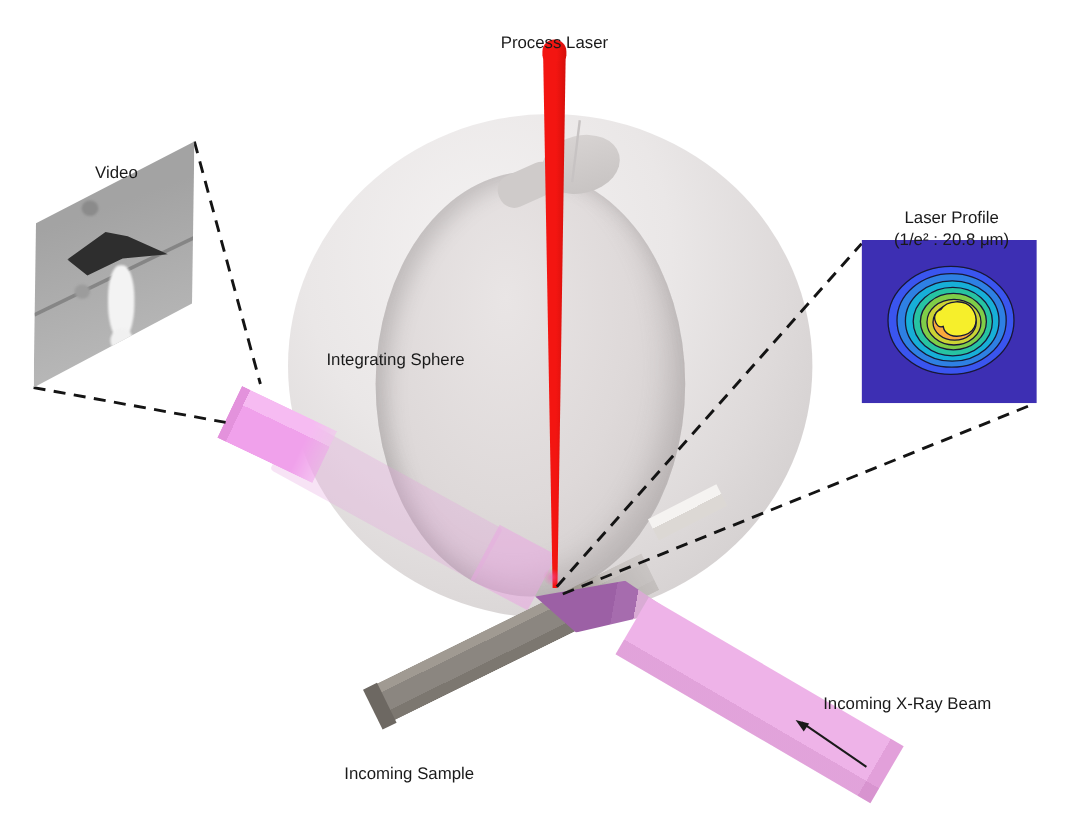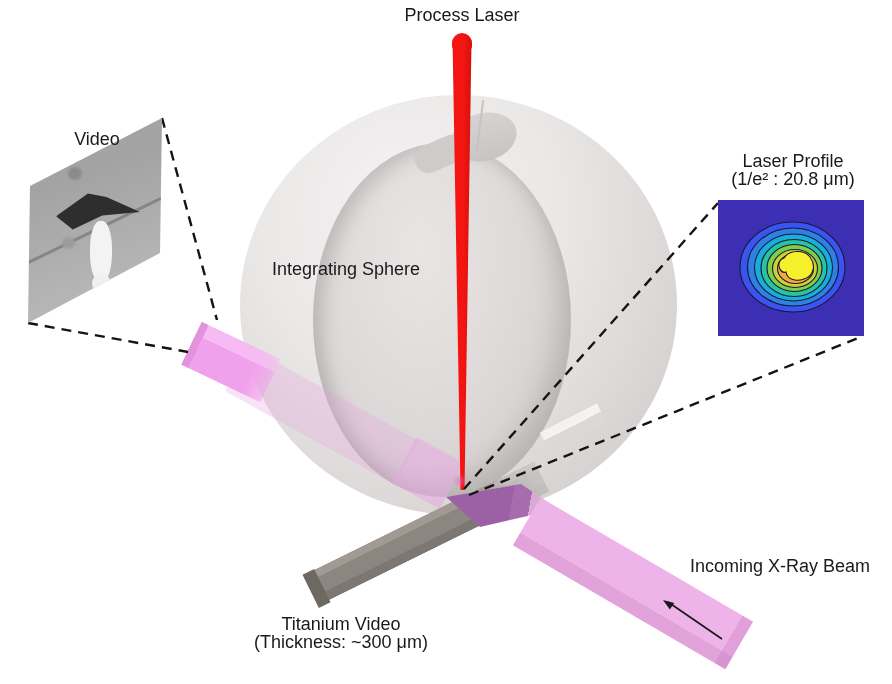--- a/index.html
+++ b/index.html
@@ -1,19 +1,19 @@
 <!DOCTYPE html>
 <html><head>
 <meta charset="utf-8">
 <style>
   html,body{margin:0;padding:0;background:#ffffff;}
   .scene{position:relative;width:892px;height:684px;background:#ffffff;overflow:hidden;
          font-family:"Liberation Sans",sans-serif;color:#111;}
   .abs{position:absolute;}
-  .lbl{position:absolute;font-size:18px;line-height:18px;color:#1a1a1a;white-space:nowrap;}
+  .lbl{position:absolute;font-size:14px;line-height:18px;color:#1a1a1a;white-space:nowrap;margin-top:20px;}
   .lbl.center{transform:translateX(-50%);text-align:center;}
 
   
   .sphere{left:240px;top:95px;width:437px;height:420px;border-radius:50%;
     background:radial-gradient(ellipse at 38% 28%, #f4f2f2 0%, #eae7e7 40%, #dedada 65%,
                #d5d1d1 80%, #c9c5c5 89%, #d9d5d5 93%, #cfcbcb 100%);}
   .cutaway{left:313px;top:143px;width:258px;height:354px;border-radius:50%;
     background:radial-gradient(ellipse at 42% 30%, #e9e5e5 0%, #ded9d9 50%, #d2cdcd 82%, #cbc6c6 100%);
     box-shadow:inset 10px 5px 16px rgba(120,115,115,.28), inset -12px -16px 22px rgba(140,134,134,.33);}
   .port{left:451px;top:113px;width:66px;height:48px;border-radius:50%;
@@ -134,20 +134,19 @@
         <ellipse cx="75.5" cy="67.5" rx="39" ry="33.5" fill="#17AFD7"></ellipse>
         <ellipse cx="76" cy="68" rx="33" ry="28.5" fill="#27C3A2"></ellipse>
         <ellipse cx="76.5" cy="68" rx="27.5" ry="23.5" fill="#7FCD48"></ellipse>
         <ellipse cx="77" cy="68.5" rx="22.5" ry="19" fill="#CBD334"></ellipse>
         <ellipse cx="77.5" cy="68.5" rx="18" ry="15" fill="#F9A93C"></ellipse>
       </g>
     <path id="bp-center" stroke="#181836" stroke-width="1.1" d="M 66,58 C 71,50 86,49 92,57 C 98,65 96,76 86,79 C 77,82 69,79 68,72 C 63,74 59,66 62,61 C 63,59 64,59 66,58 Z" fill="#F6EF2B"></path>
   </svg>
 
   <div class="lbl center" style="left:462px;top:6px;">Process Laser</div>
-  <div class="lbl center" style="left:97px;top:130px;">Video</div>
-  <div class="lbl" style="left:272px;top:260px;">Integrating Sphere</div>
+  <div class="lbl center" style="left:97px;top:114px;">Video</div>
+  <div class="lbl" style="left:272px;top:270px;">Integrating Sphere</div>
   <div class="lbl center" style="left:793px;top:152px;">Laser Profile</div>
   <div class="lbl center" style="left:793px;top:170px;">(1/e² : 20.8 μm)</div>
-  <div class="lbl center" style="left:341px;top:615px;">Titanium Video</div>
-  <div class="lbl center" style="left:341px;top:633px;">(Thickness: ~300 μm)</div>
-  <div class="lbl center" style="left:780px;top:557px;text-align:center;">Incoming X-Ray Beam</div>
+  <div class="lbl center" style="left:341px;top:615px;">Incoming Sample</div>
+  <div class="lbl center" style="left:756px;top:557px;text-align:center;">Incoming X-Ray Beam</div>
 </div>
 
 </body></html>

